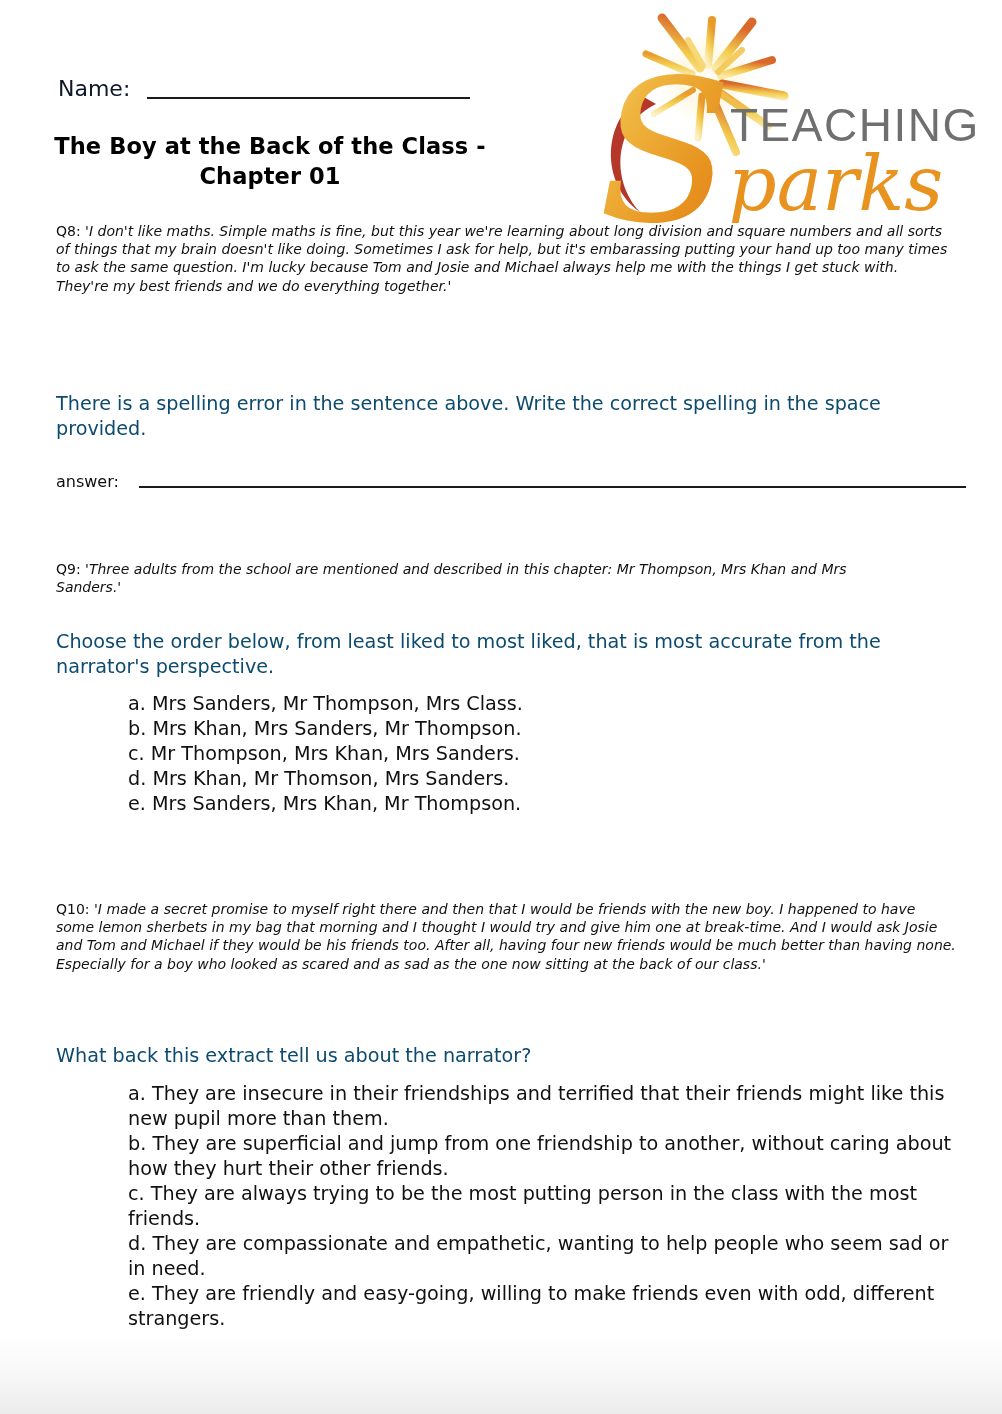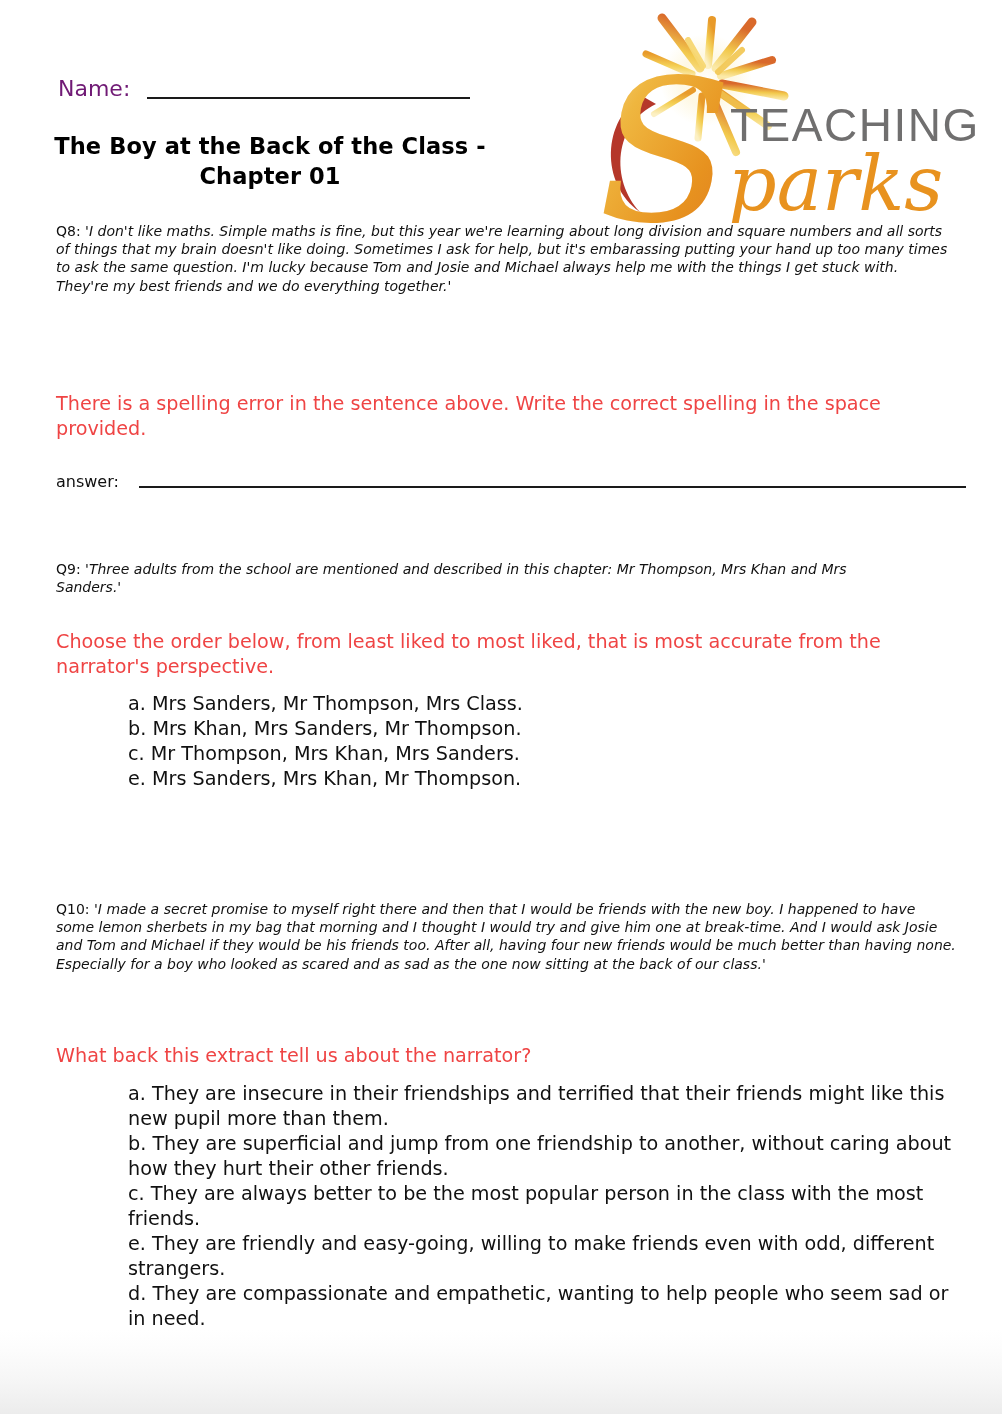--- a/index.html
+++ b/index.html
@@ -35,21 +35,21 @@
 
   
   #name-row {
     position: absolute;
     left: 58px; top: 78px;
     display: flex;
     align-items: flex-end;
   }
   #name-label {
     font-size: 22px;
-    color: #701a75;
+    color: #0f172a;
     line-height: 1;
     padding-bottom: 2px;
   }
   #name-line {
     width: 323px;
     height: 0;
     border-bottom: 2px solid #1a1a1a;
     margin-left: 17px;
     margin-bottom: 3px;
   }
@@ -83,21 +83,21 @@
     color: #111111;
     line-height: 1.30;
     font-style: italic;
   }
   .qtext .qlabel {
     font-style: normal;
   }
 
   .prompt {
     font-size: 19.2px;
-    color: #ef4444;
+    color: #0c4a6e;
     line-height: 1.30;
     font-style: normal;
   }
 
   .options {
     font-size: 19.2px;
     color: #111111;
     line-height: 1.30;
     font-style: normal;
   }
@@ -216,35 +216,36 @@
   </div>
 
   <div class="qblock" style="left:56px; top:630px; width:890px;">
     <p class="prompt" style="margin:0;">Choose the order below, from least liked to most liked, that is most accurate from the narrator's perspective.</p>
   </div>
 
   <div class="qblock options" style="left:128px; top:692px; width:800px;">
     <span class="opt">a. Mrs Sanders, Mr Thompson, Mrs Class.</span>
     <span class="opt">b. Mrs Khan, Mrs Sanders, Mr Thompson.</span>
     <span class="opt">c. Mr Thompson, Mrs Khan, Mrs Sanders.</span>
+    <span class="opt">d. Mrs Khan, Mr Thomson, Mrs Sanders.</span>
     <span class="opt">e. Mrs Sanders, Mrs Khan, Mr Thompson.</span>
   </div>
 
   <div class="qblock" style="left:56px; top:876px; width:900px;margin-top:24px;">
     <p class="qtext" style="margin:0;"><span class="qlabel">Q10: </span>
       <span>'I made a secret promise to myself right there and then that I would be friends with the new boy. I happened to have some lemon sherbets in my bag that morning and I thought I would try and give him one at break-time. And I would ask Josie and Tom and Michael if they would be his friends too. After all, having four new friends would be much better than having none. Especially for a boy who looked as scared and as sad as the one now sitting at the back of our class.'</span></p>
   </div>
 
   <div class="qblock" style="left:56px; top:1044px; width:890px;">
     <p class="prompt" style="margin:0;">What back this extract tell us about the narrator?</p>
   </div>
 
   <div class="qblock options" style="left:128px; top:1082px; width:838px;">
     <span class="opt">a. They are insecure in their friendships and terrified that their friends might like this new pupil more than them.</span>
     <span class="opt">b. They are superficial and jump from one friendship to another, without caring about how they hurt their other friends.</span>
-    <span class="opt">c. They are always better to be the most popular person in the class with the most friends.</span>
+    <span class="opt">c. They are always trying to be the most putting person in the class with the most friends.</span>
+    <span class="opt">d. They are compassionate and empathetic, wanting to help people who seem sad or in need.</span>
     <span class="opt">e. They are friendly and easy-going, willing to make friends even with odd, different strangers.</span>
-    <span class="opt">d. They are compassionate and empathetic, wanting to help people who seem sad or in need.</span>
   </div>
 
 </div>
 
 <div id="viewer-bg"></div>
 
 </body></html>

